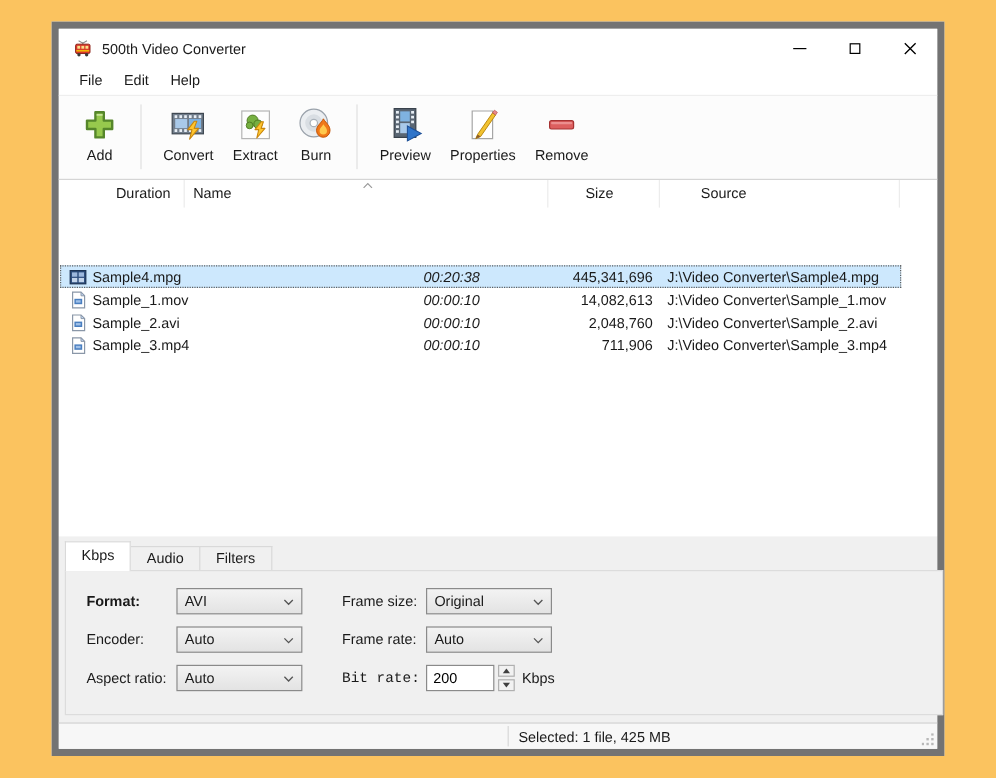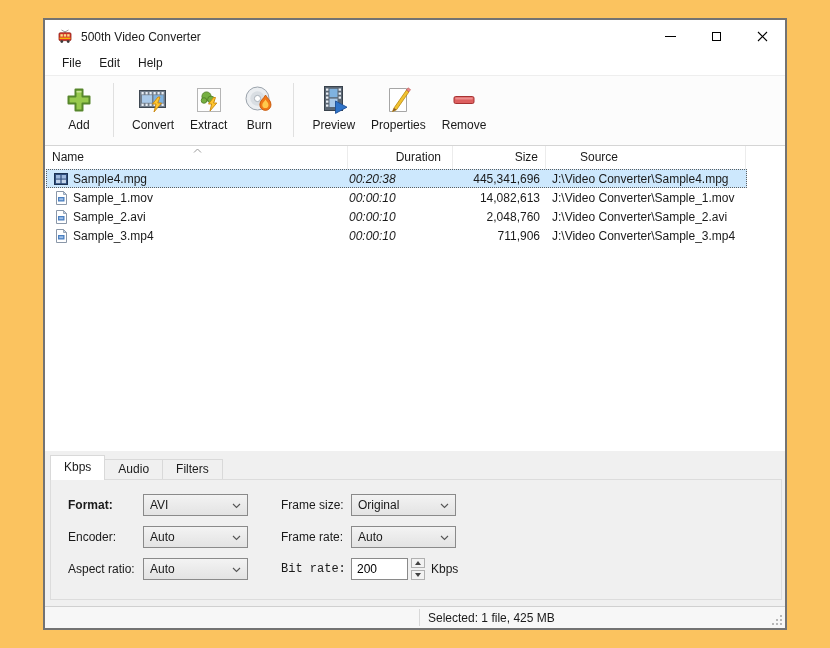--- a/index.html
+++ b/index.html
@@ -7,21 +7,21 @@
   body {
     background:#FBC35F;
     position:relative;
     font-family:"Liberation Sans", sans-serif;
     font-size:12px;
     color:#1a1a1a;
     overflow:hidden;
   }
   .window {
     position:absolute; left:43px; top:18px; width:744px; height:612px;
-    background:#fff; border:2px solid #737373;
+    background:#fff; border:6px solid #737373;
     display:flex; flex-direction:column;
   }
   
   .titlebar { flex:0 0 33px; display:flex; align-items:center; padding-left:12px; background:#fff; }
   .titlebar .title { margin-left:8px; }
   .winbtns { margin-left:auto; display:flex; height:100%; }
   .winbtn { width:46px; display:flex; align-items:center; justify-content:center; }
   .glyph-min { display:block; width:11px; border-top:1px solid #000; }
   .glyph-max { display:block; width:9px; height:9px; border:1px solid #000; }
   
@@ -36,29 +36,29 @@
   .tbtn { display:flex; flex-direction:column; align-items:center; padding:1px 8px 0 8px; min-width:48px; }
   .tbtn svg { width:32px; height:32px; }
   .tlabel { margin-top:2px; white-space:nowrap; }
   .tsep { width:1px; background:#e0e0e0; height:54px; margin:0 10px; align-self:flex-start; }
   
   .filelist { flex:1 1 auto; background:#fff; overflow:hidden; position:relative; }
   .lheader { height:23px; display:flex; }
   .hcol { line-height:22px; border-right:1px solid #ececec; white-space:nowrap; }
   .hname { flex:0 0 303px; padding-left:7px; position:relative; }
   .hdur  { flex:0 0 105px; text-align:right; padding-right:11px; }
-  .hsize { flex:0 0 93px;  text-align:right; padding-right:7px; }
+  .hsize { flex:0 0 93px;  text-align:center; padding-right:7px; }
   .hsrc  { flex:0 0 200px; padding-left:34px; }
   .sort-caret { position:absolute; left:148px; top:2px; }
   .lrow {
     height:19px; width:701px; margin-left:1px;
     display:flex; align-items:center;
     border:1px dotted transparent; white-space:nowrap;
   }
-  .lrow.selected { background:#CDE8FD; border-color:#5f5f5f; }
+  .lrow.selected { background:#CDE8FD; border-color:#5f5f5f;margin-top:48px; }
   .cname { flex:0 0 302px; padding-left:6px; display:flex; align-items:center; overflow:hidden; }
   .cname svg { flex:0 0 16px; width:16px; height:16px; margin-right:4px; }
   .cdur  { flex:0 0 105px; padding-right:11px;font-style:italic; }
   .csize { flex:0 0 93px;  text-align:right; padding-right:7px; }
   .csrc  { flex:1 1 auto;  padding-left:5px; overflow:hidden; }
   
   .panel { flex:0 0 155px; background:#f0f0f0; position:relative; }
   .tabstrip { position:absolute; top:4px; left:5px; display:flex; align-items:flex-end; height:25px; z-index:2; }
   .tab {
     height:20px; margin-bottom:1px; line-height:19px; padding:0 13px;
@@ -230,27 +230,27 @@
       <svg viewBox="0 0 32 32">
         <rect x="6" y="12.5" width="20" height="7" rx="1.6" fill="#DD5F5F" stroke="#A63232"></rect>
         <rect x="7.2" y="13.6" width="17.6" height="2" rx="1" fill="#ec8f8f"></rect>
       </svg>
       <span class="tlabel">Remove</span>
     </div>
   </div>
 
   <div class="filelist">
     <div class="lheader">
+      <div class="hcol hdur">Duration</div>
       <div class="hcol hname">
         <span>Name</span>
         <svg class="sort-caret" width="9" height="5" viewBox="0 0 9 5">
           <path d="M1 4.5 L4.5 1 L8 4.5" fill="none" stroke="#9a9a9a" stroke-width="1"></path>
         </svg>
       </div>
-      <div class="hcol hdur">Duration</div>
       <div class="hcol hsize">Size</div>
       <div class="hcol hsrc">Source</div>
     </div>
 
     <div class="lrow selected">
       <div class="cname">
         <svg viewBox="0 0 16 16">
           <rect x="1.5" y="2.5" width="13" height="11" fill="#2e4e7e" stroke="#1c3354"></rect>
           <rect x="3" y="4" width="4.4" height="3.6" fill="#9db8dd"></rect>
             <rect x="8.6" y="4" width="4.4" height="3.6" fill="#9db8dd"></rect>

